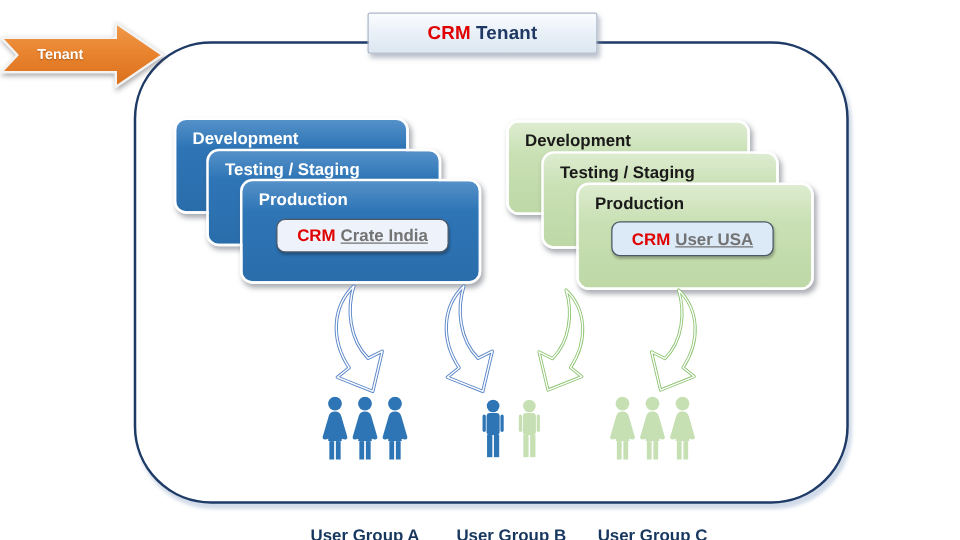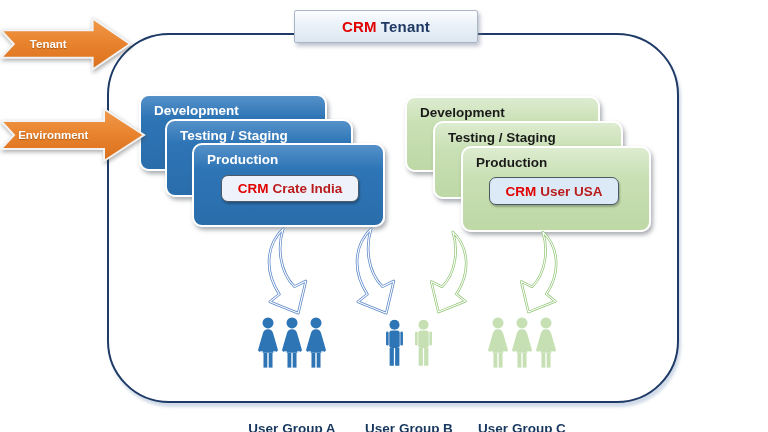--- a/index.html
+++ b/index.html
@@ -48,21 +48,21 @@
   .card-g1{left:405px;top:96px;width:195px;height:76px;}
   .card-g2{left:433px;top:121px;width:190px;height:78px;}
   .card-g3{left:461px;top:146px;width:190px;height:86px;}
   .chip{
     position:absolute;display:flex;align-items:center;justify-content:center;gap:4px;
     border:1.5px solid #4d5866;border-radius:7px;font-size:13.5px;
     box-shadow:1px 2px 2px rgba(0,0,0,.25);
   }
   .chip-india{left:27px;top:30px;width:136px;height:25px;background:#eef3fb;}
   .chip-usa{left:26px;top:29px;width:128px;height:26px;background:#dce9f7;}
-  .chip .c-red{color:#e00000;} .chip .c-black{color:#b91c1c;}
+  .chip .c-red{color:#e00000;} .chip .c-black{color:#737373;text-decoration:underline;}
   
   .curve{position:absolute;}
   .curve svg{display:block;width:100%;height:100%;}
   .curve .outer{fill:#ffffff;stroke-linejoin:round;stroke-width:2.8;}
   .curve .inner{fill:none;stroke:#ffffff;stroke-width:1.2;stroke-linejoin:round;}
   .curve.blue .outer{stroke:#5b87c8;}
   .curve.green .outer{stroke:#8fc573;}
   .curve-b1{left:256px;top:226px;width:58px;height:90px;}
   .curve-b2{left:344px;top:226px;width:58px;height:90px;}
   .curve-g1{left:424px;top:228px;width:54px;height:88px;}
@@ -117,33 +117,20 @@
           <stop offset="0" stop-color="#f09a4b"></stop>
             <stop offset="0.5" stop-color="#e8822d"></stop>
             <stop offset="1" stop-color="#d96f1c"></stop>
         </linearGradient>
       </defs>
       <polygon points="1,15 94,15 94,3 132,29 94,55 94,43 1,43 14,29" fill="url(#grad-t)" stroke="#f3f3f3" stroke-width="2"></polygon>
     </svg>
     <span class="chev-label">Tenant</span>
   </div>
 
-  <div class="chev chev-env">
-    <svg viewBox="0 0 148 58">
-      <defs>
-        <linearGradient id="grad-e" x1="0" y1="0" x2="0" y2="1">
-          <stop offset="0" stop-color="#f09a4b"></stop>
-            <stop offset="0.5" stop-color="#e8822d"></stop>
-            <stop offset="1" stop-color="#d96f1c"></stop>
-        </linearGradient>
-      </defs>
-      <polygon points="1,15 104,15 104,3 144,29 104,55 104,43 1,43 14,29" fill="url(#grad-e)" stroke="#f3f3f3" stroke-width="2"></polygon>
-    </svg>
-    <span class="chev-label">Environment</span>
-  </div>
 
   <div class="card blue card-b1">
     <span>Development</span>
   </div>
   <div class="card blue card-b2">
     <span>Testing / Staging</span>
   </div>
   <div class="card blue card-b3">
     <span>Production</span>
     <div class="chip chip-india">

